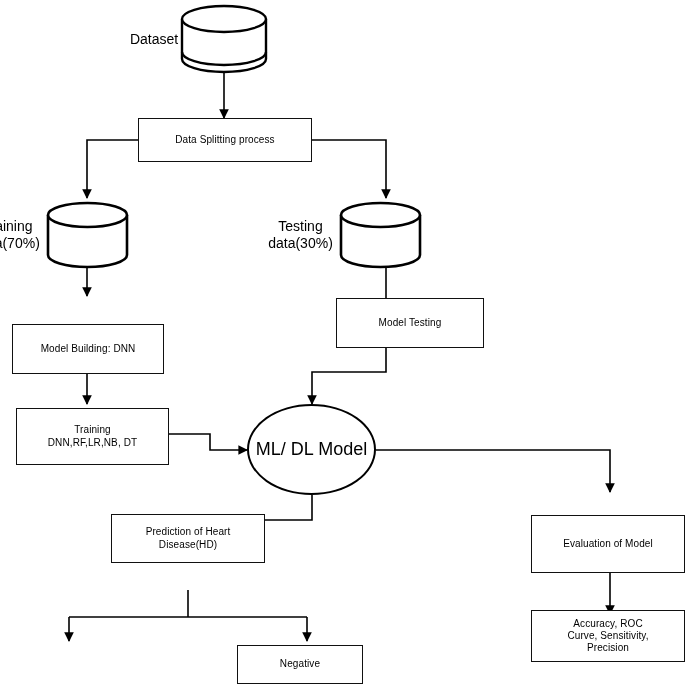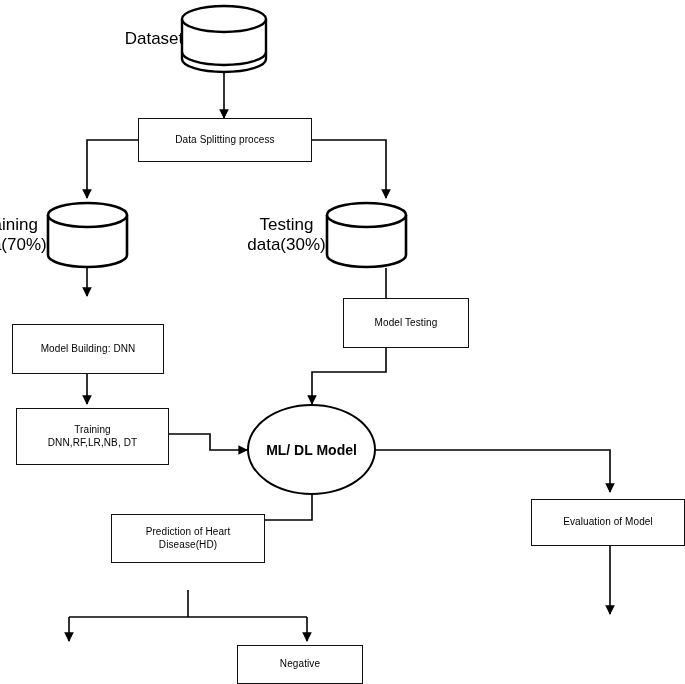--- a/index.html
+++ b/index.html
@@ -38,42 +38,41 @@
     border: 1.6px solid #111111;
     background: #ffffff;
     font-size: 10px;
     line-height: 1.22;
     letter-spacing: 0.1px;
   }
   .ellipsenode {
     border: 2.6px solid #000000;
     border-radius: 50%;
     background: #ffffff;
-    font-size: 14px;
-    font-weight: bold;
+    font-size: 18px;
   }
   .cyl {
     position: absolute;
     z-index: 3;
   }
   .cyl svg {
     position: absolute;
     left: 0;
     top: 0;
     overflow: visible;
   }
   .cyl .cyl-label {
     position: absolute;
     left: 50%;
     top: 50%;
     transform: translate(-50%, -50%);
     width: 140px;
     margin-left: -70px;
     text-align: center;
-    font-size: 17px;
+    font-size: 14px;
     line-height: 1.18;
     color: #000000;
     white-space: pre-line;
     z-index: 4;
   }
   .cyl-label-wide {
     width: 160px !important;
     margin-left: -80px !important;
   }
 </style>
@@ -132,34 +131,34 @@
 
   <div class="cyl" style="left:45px; top:202px; width:85px; height:66px;">
     <svg width="85" height="66" viewBox="0 0 85 66" xmlns="http://www.w3.org/2000/svg">
       <path d="M 3 13 L 3 53 A 39.5 12 0 0 0 82 53 L 82 13" fill="#ffffff" stroke="#000000" stroke-width="2.6"></path>
       <ellipse cx="42.5" cy="13" rx="39.5" ry="12" fill="#ffffff" stroke="#000000" stroke-width="2.6"></ellipse>
     </svg>
     <div class="cyl-label cyl-label-wide">Training
 data(70%)</div>
   </div>
 
-  <div class="cyl" style="left:324px; top:202px; width:85px; height:66px;">
+  <div class="cyl" style="left:338px; top:202px; width:85px; height:66px;">
     <svg width="85" height="66" viewBox="0 0 85 66" xmlns="http://www.w3.org/2000/svg">
       <path d="M 3 13 L 3 53 A 39.5 12 0 0 0 82 53 L 82 13" fill="#ffffff" stroke="#000000" stroke-width="2.6"></path>
       <ellipse cx="42.5" cy="13" rx="39.5" ry="12" fill="#ffffff" stroke="#000000" stroke-width="2.6"></ellipse>
     </svg>
     <div class="cyl-label cyl-label-wide">Testing
 data(30%)</div>
   </div>
 
   <div class="node boxnode" style="left:12px; top:300px; width:152px; height:50px;margin-top:24px;">
     <span>Model Building: DNN</span>
   </div>
 
-  <div class="node boxnode" style="left:343px; top:298px; width:126px; height:50px;">
+  <div class="node boxnode" style="left:336px; top:298px; width:148px; height:50px;">
     <span>Model Testing</span>
   </div>
 
   <div class="node boxnode" style="left:16px; top:408px; width:153px; height:57px; white-space:pre-line;">
     <span>Training
 DNN,RF,LR,NB, DT</span>
   </div>
 
   <div class="node ellipsenode" style="left:247px; top:404px; width:129px; height:91px;">
     <span>ML/ DL Model</span>
@@ -168,18 +167,23 @@
   <div class="node boxnode" style="left:111px; top:514px; width:154px; height:49px; white-space:pre-line;text-align:center;">
     <span>Prediction of Heart
 Disease(HD)</span>
   </div>
 
 
   <div class="node boxnode" style="left:237px; top:645px; width:126px; height:39px;">
     <span>Negative</span>
   </div>
 
-  <div class="node boxnode" style="left:531px; top:499px; width:154px; height:47px;">
+  <div class="node boxnode" style="left:531px; top:515px; width:154px; height:58px;">
     <span>Evaluation of Model</span>
   </div>
 
+  <div class="node boxnode" style="left:531px; top:610px; width:154px; height:52px; white-space:pre-line;">
+    <span>Accuracy, ROC
+Curve, Sensitivity,
+Precision</span>
+  </div>
 
 </div>
 
 </body></html>

